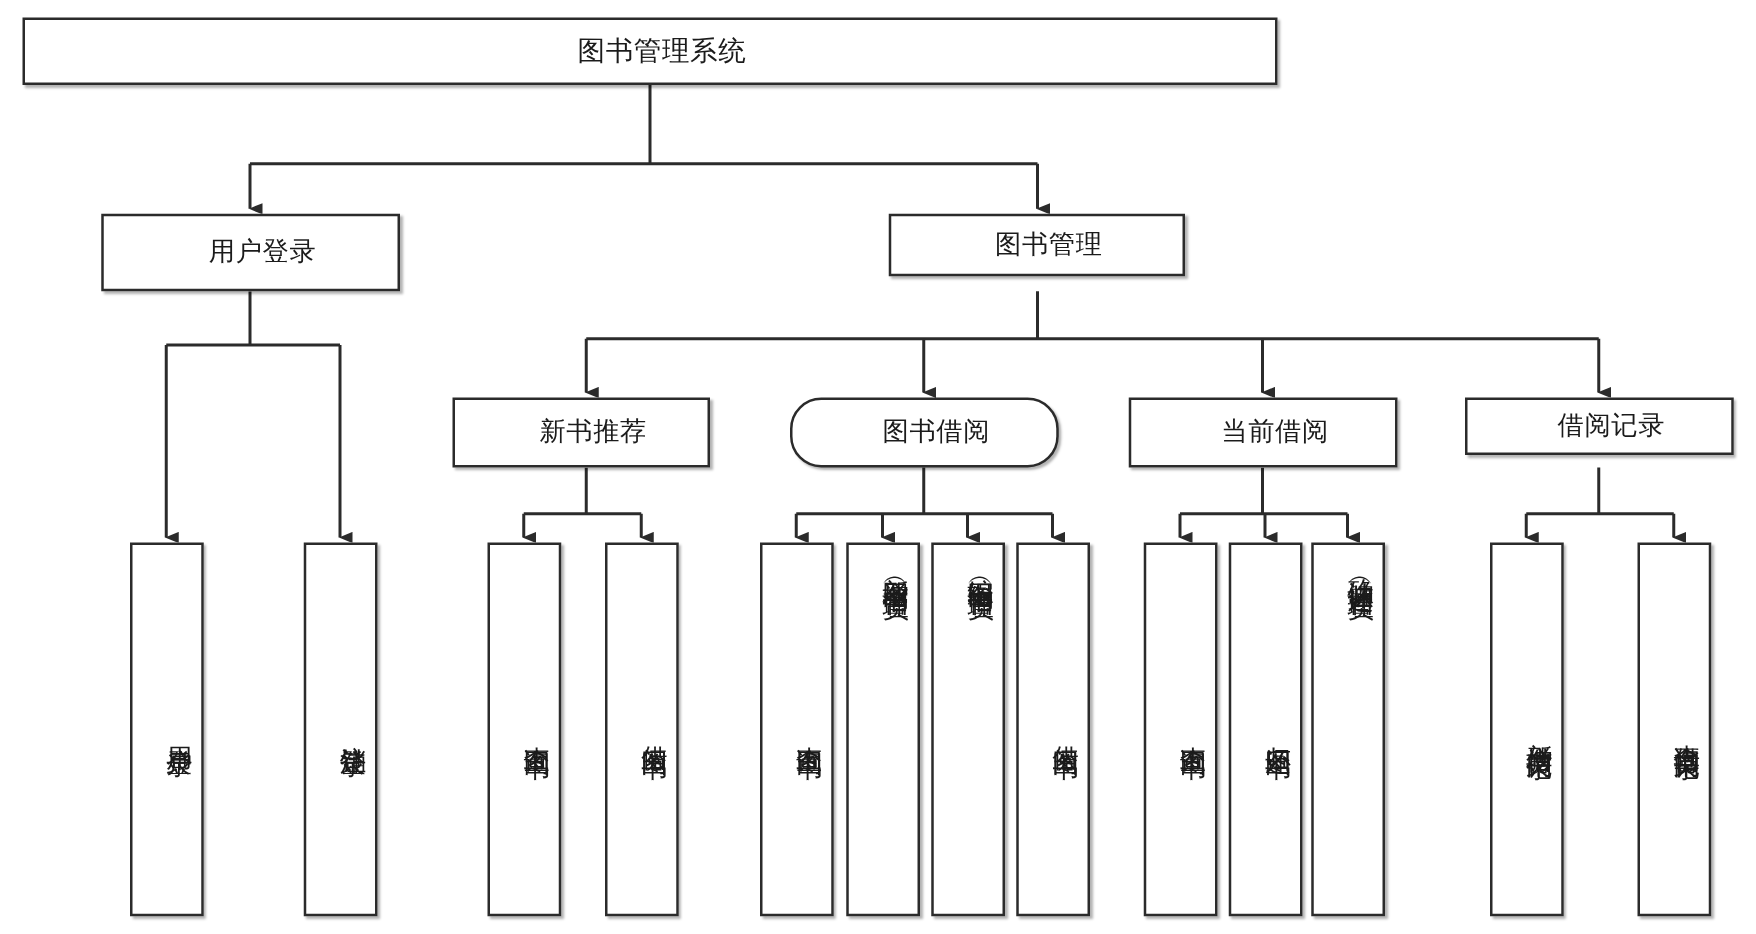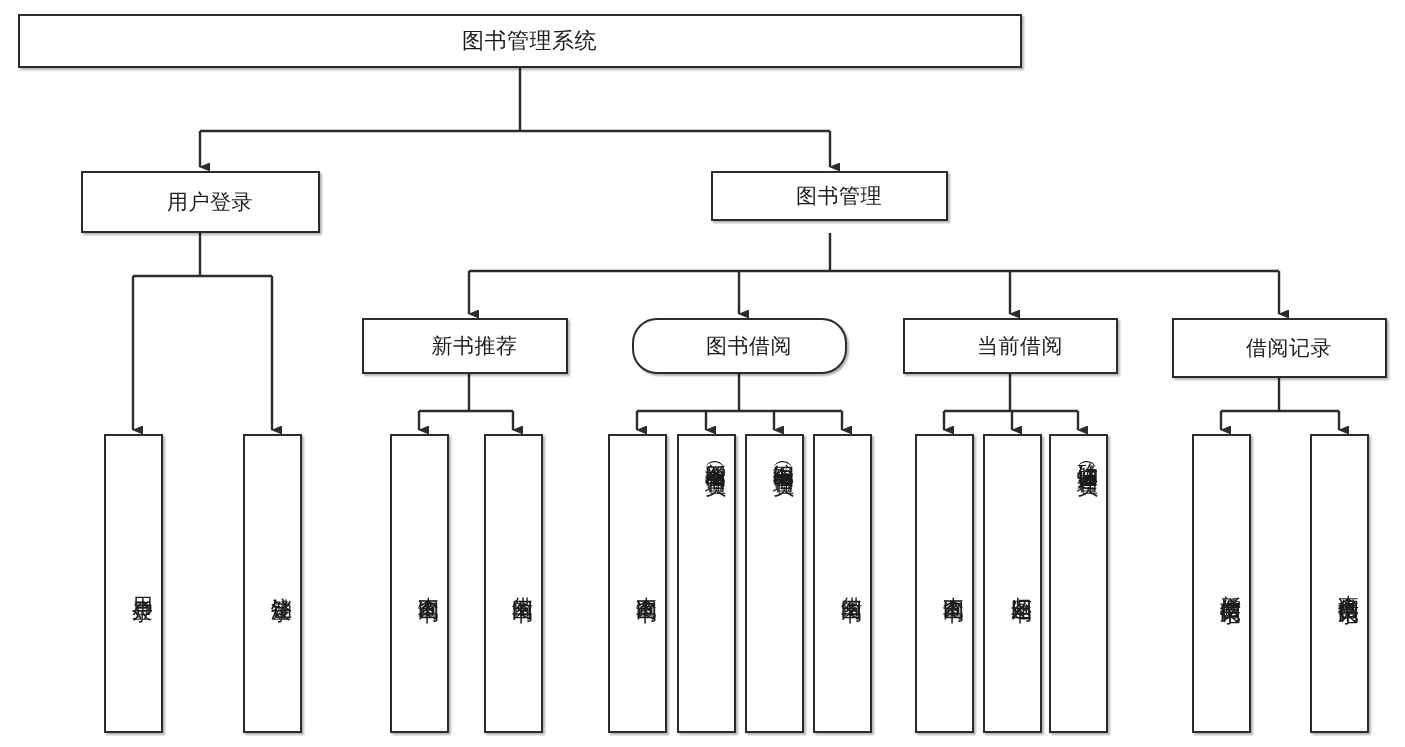--- a/index.html
+++ b/index.html
@@ -150,21 +150,21 @@
 
   <div class="node horiz" style="left: 362px; top: 318px; width: 206px; height: 56px; border-color: rgb(43, 43, 43); background: rgb(255, 255, 255); color: rgb(27, 27, 27);">
     <span class="node-label">新书推荐</span>
   </div>
   <div class="node horiz" style="left: 632px; top: 318px; width: 215px; height: 56px; border-color: rgb(43, 43, 43); background: rgb(255, 255, 255); color: rgb(27, 27, 27); border-radius: 25px;">
     <span class="node-label">图书借阅</span>
   </div>
   <div class="node horiz" style="left: 903px; top: 318px; width: 215px; height: 56px; border-color: rgb(43, 43, 43); background: rgb(255, 255, 255); color: rgb(27, 27, 27);">
     <span class="node-label">当前借阅</span>
   </div>
-  <div class="node horiz" style="left: 1172px; top: 318px; width: 215px; height: 60px; border-color: rgb(43, 43, 43); background: rgb(255, 255, 255); color: rgb(27, 27, 27);">
+  <div class="node horiz" style="left: 1172px; top: 318px; width: 215px; height: 46px; border-color: rgb(43, 43, 43); background: rgb(255, 255, 255); color: rgb(27, 27, 27);">
     <span class="node-label">借阅记录</span>
   </div>
 
   <div class="node vert center-text" style="left: 104px; top: 434px; width: 59px; height: 299px; border-color: rgb(43, 43, 43); background: rgb(255, 255, 255); color: rgb(27, 27, 27);">
     <span class="node-label">用户登录</span>
   </div>
   <div class="node vert center-text" style="left: 243px; top: 434px; width: 59px; height: 299px; border-color: rgb(43, 43, 43); background: rgb(255, 255, 255); color: rgb(27, 27, 27);">
     <span class="node-label">注销登录</span>
   </div>
   <div class="node vert center-text" style="left: 390px; top: 434px; width: 59px; height: 299px; border-color: rgb(43, 43, 43); background: rgb(255, 255, 255); color: rgb(27, 27, 27);">

